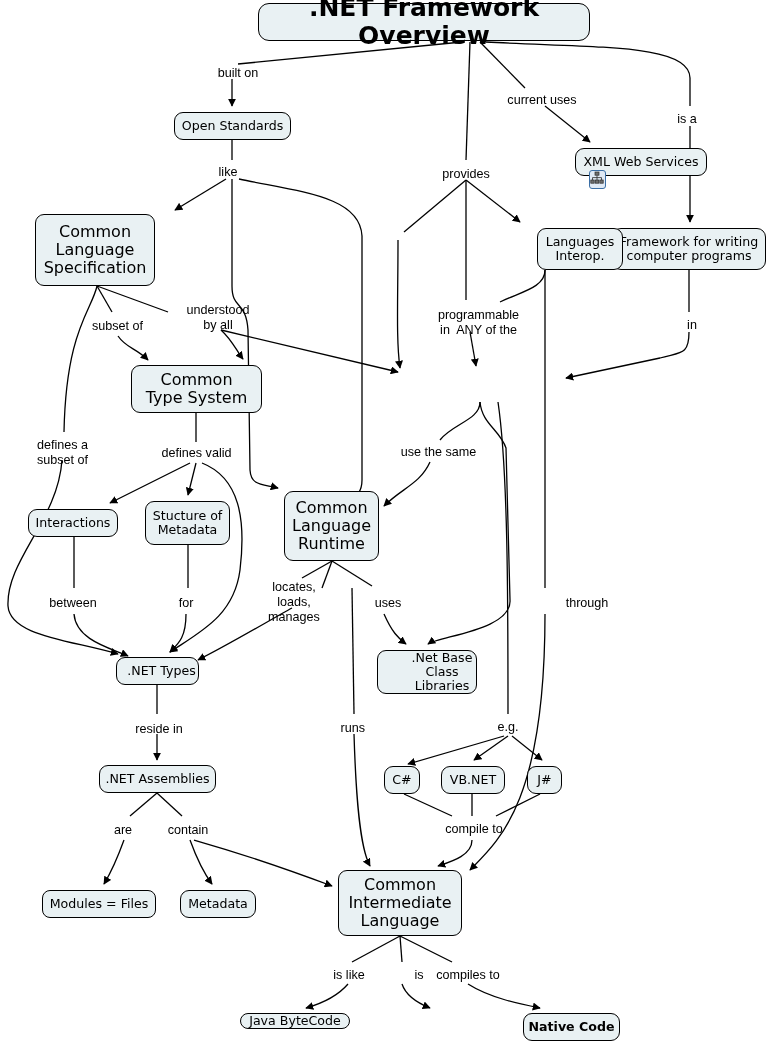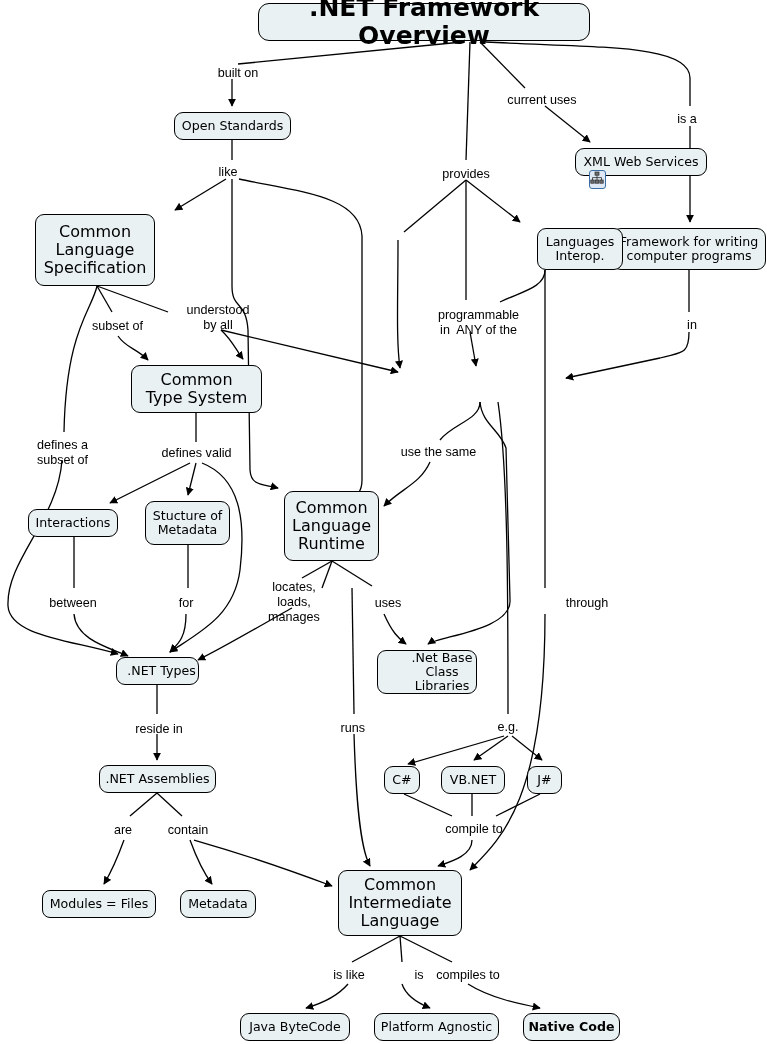--- a/index.html
+++ b/index.html
@@ -183,23 +183,22 @@
   <div class="node sm" style="left:527px;top:766px;width:35px;height:28px;">J#</div>
 
   <div class="node sm" style="left:42px;top:890px;width:114px;height:28px;border-radius:8px;">Modules = Files</div>
 
   <div class="node sm" style="left:180px;top:890px;width:76px;height:28px;">Metadata</div>
 
   <div class="node big" style="left:338px;top:870px;width:124px;height:66px;white-space:pre-line;">Common
 Intermediate
 Language</div>
 
-  <div class="node sm" style="left:240px;top:1013px;width:110px;height:28px;">Java ByteCode</div>
-
-  <div class="node sm" style="left:374px;top:1013px;width:125px;height:28px;">Platform Agnostic</div>
+  <div class="node sm" style="left:240px;top:1013px;width:110px;height:16px;">Java ByteCode</div>
+
 
   <div class="node sm bold" style="left:523px;top:1013px;width:97px;height:28px;">Native Code</div>
 
   <div class="lbl" style="left:208px;top:66px;width:60px;">built on</div>
   <div class="lbl" style="left:497px;top:93px;width:90px;">current uses</div>
   <div class="lbl" style="left:672px;top:112px;width:30px;">is a</div>
   <div class="lbl" style="left:214px;top:165px;width:28px;">like</div>
   <div class="lbl" style="left:437px;top:167px;width:58px;">provides</div>
   <div class="lbl" style="left:85px;top:319px;width:65px;">subset of</div>
   <div class="lbl" style="left:176px;top:303px;width:84px;">understood

